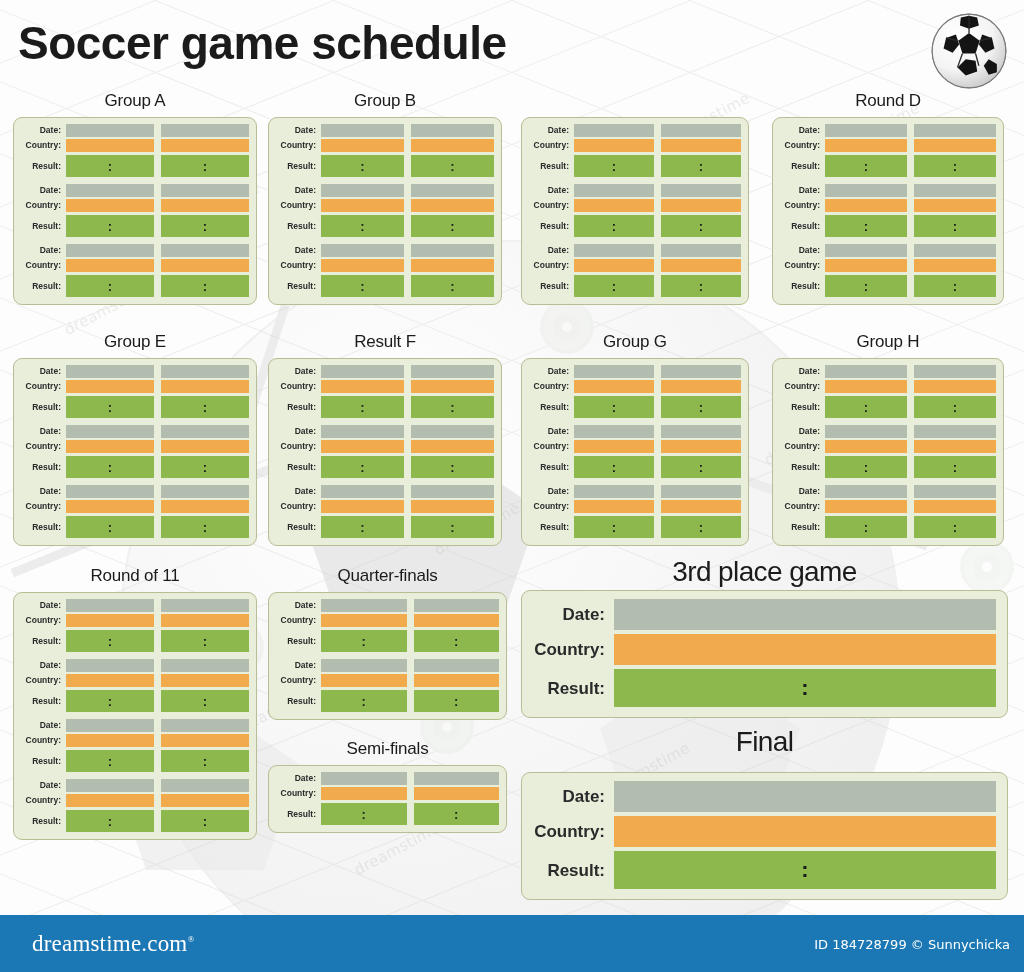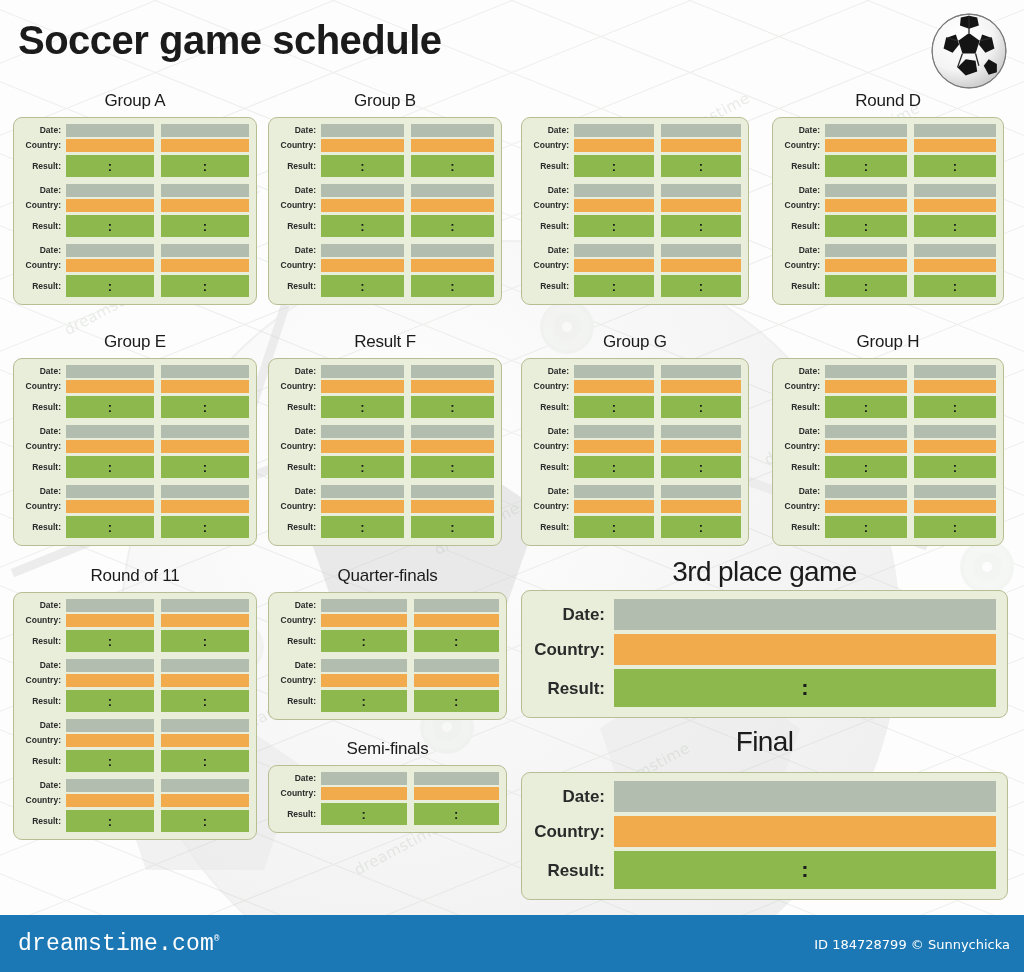--- a/index.html
+++ b/index.html
@@ -81,21 +81,21 @@
     border-radius: 50%;
     border: 4px solid #dfe5dc;
     box-shadow: inset 0 0 0 5px transparent, inset 0 0 0 9px #e6ebe3,
                 inset 0 0 0 14px transparent, inset 0 0 0 18px #dfe5dc;
   }
 
   
   .page-title {
     position: absolute;
     left: 18px; top: 20px;
-    font-size: 40px;
+    font-size: 46px;
     font-weight: bold;
     color: #1b1b1b;
     letter-spacing: -0.5px;
     line-height: 1;
   }
 
   .ball-logo {
     position: absolute;
     right: 14px; top: 10px;
     width: 82px; height: 82px;
@@ -172,22 +172,22 @@
 
   
   .footer {
     position: absolute;
     left: 0; bottom: 0;
     width: 1024px; height: 57px;
     background: #1b78b4;
   }
   .footer-brand {
     position: absolute;
-    left: 18px; top: 16px;
-    font-family: Liberation Mono, monospace;
+    left: 32px; top: 16px;
+    font-family: Liberation Serif, serif;
     font-size: 23px;
     color: #ffffff;
     letter-spacing: .2px;
   }
   .footer-brand sup { font-size: 9px; vertical-align: super; }
   .footer-credit {
     position: absolute;
     right: 14px; top: 22px;
     font-family: "DejaVu Sans", sans-serif;
     font-size: 13px;

